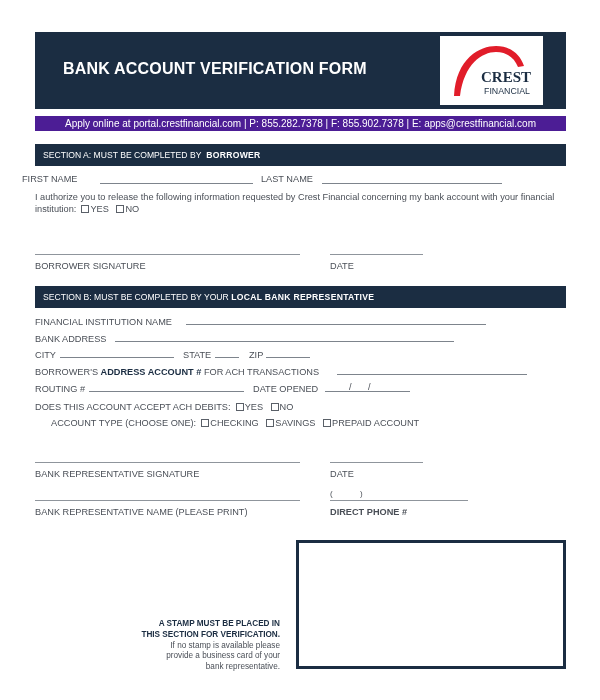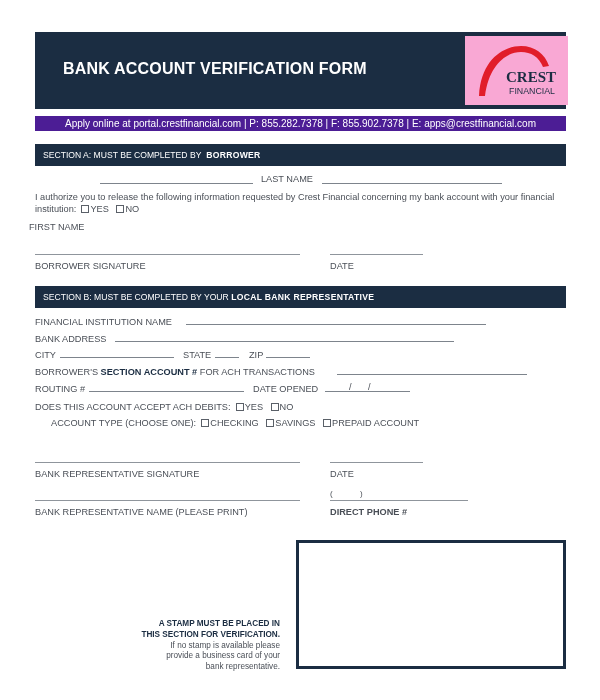--- a/index.html
+++ b/index.html
@@ -2,21 +2,21 @@
 <html><head>
   <meta charset="utf-8">
   <style>
     * { box-sizing: border-box; margin: 0; padding: 0; }
     html, body { width: 600px; height: 700px; background: #ffffff; overflow: hidden; }
     body { position: relative; font-family: "Liberation Sans", "DejaVu Sans", sans-serif; color: #4a4f57; }
     .abs { position: absolute; }
 
     .header { left: 35px; top: 32px; width: 531px; height: 77px; background: #1b2d42; }
     .header-title { left: 28px; top: 28px; color: #ffffff; font-weight: bold; font-size: 16px; letter-spacing: 0.2px; }
-    .logo-box { left: 430px; top: 4px; width: 103px; height: 69px; background: #f9a8d4; }
+    .logo-box { left: 405px; top: 4px; width: 103px; height: 69px; background: #ffffff; }
     .logo-svg { position: absolute; left: 0; top: 0; width: 103px; height: 69px; }
 
     .redbar { left: 35px; top: 116px; width: 531px; height: 15px; background: #4c1d95; color: #ffffff; font-size: 10px; text-align: center; line-height: 15px; white-space: nowrap; }
 
     .section-bar { left: 35px; width: 531px; height: 22px; background: #1b2d42; color: #ffffff; font-size: 8.6px; line-height: 22px; padding-left: 8px; white-space: nowrap; }
     .section-bar b { font-weight: 900; letter-spacing: 0.3px; }
 
     .label { font-size: 9.2px; color: #4a4f57; white-space: nowrap; }
     .line { height: 1px; background: #7d848c; }
     .sigline { height: 1px; background: #8f959c; }
@@ -43,21 +43,21 @@
   </div>
 </div>
 
 <div class="abs redbar">Apply online at portal.crestfinancial.com | P: 855.282.7378 | F: 855.902.7378 | E: apps@crestfinancial.com</div>
 
 <div class="abs section-bar" style="top:144px;">
   <span>SECTION A: MUST BE COMPLETED BY</span>&nbsp;
   <b>BORROWER</b>
 </div>
 
-<span class="abs label" style="left:29px; top:174px;margin-top:48px;">FIRST NAME</span>
+<span class="abs label" style="left:22px; top:174px;">FIRST NAME</span>
 <div class="abs line" style="left:100px; top:183px; width:153px;"></div>
 <span class="abs label" style="left:261px; top:174px;">LAST NAME</span>
 <div class="abs line" style="left:322px; top:183px; width:180px;"></div>
 
 <div class="abs para">
   <span>I authorize you to release the following information requested by Crest Financial concerning my bank account with your financial institution:</span>&nbsp;
   <span class="opt"><span class="cb"></span><span>YES</span></span>
   <span class="opt"><span class="cb"></span><span>NO</span></span>
 </div>
 
@@ -79,21 +79,21 @@
 
 <span class="abs label" style="left:35px; top:350px;">CITY</span>
 <div class="abs line" style="left:60px; top:357px; width:114px;"></div>
 <span class="abs label" style="left:183px; top:350px;">STATE</span>
 <div class="abs line" style="left:215px; top:357px; width:24px;"></div>
 <span class="abs label" style="left:249px; top:350px;">ZIP</span>
 <div class="abs line" style="left:266px; top:357px; width:44px;"></div>
 
 <span class="abs label" style="left:35px; top:367px;">
   <span>BORROWER'S</span>
-  <b style="color:#1b2d42;">SECTION ACCOUNT #</b>
+  <b style="color:#1b2d42;">ADDRESS ACCOUNT #</b>
   <span>FOR ACH TRANSACTIONS</span>
 </span>
 <div class="abs line" style="left:337px; top:374px; width:190px;"></div>
 
 <span class="abs label" style="left:35px; top:384px;">ROUTING #</span>
 <div class="abs line" style="left:89px; top:391px; width:155px;"></div>
 <span class="abs label" style="left:253px; top:384px;">DATE OPENED</span>
 <div class="abs line" style="left:325px; top:391px; width:85px;"></div>
 <span class="abs label" style="left:349px; top:382px;">/</span>
 <span class="abs label" style="left:368px; top:382px;">/</span>

